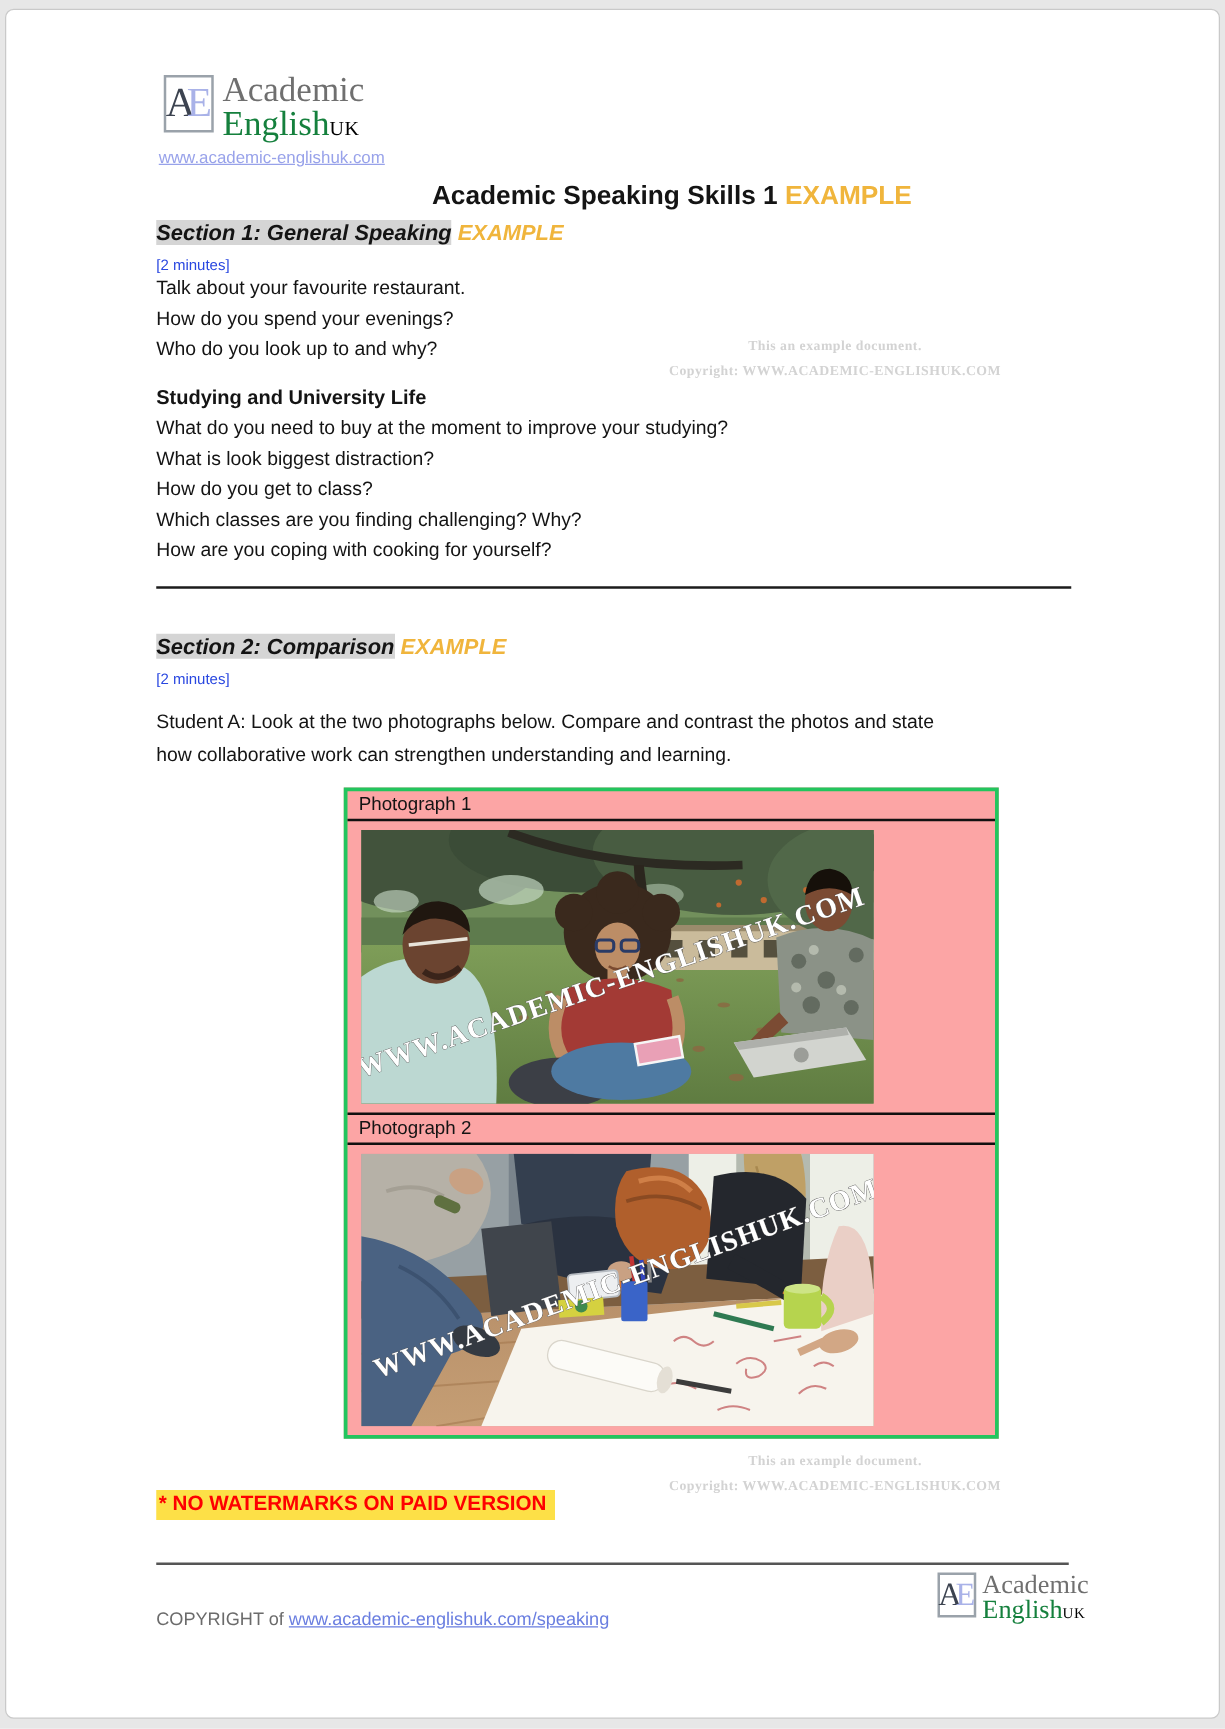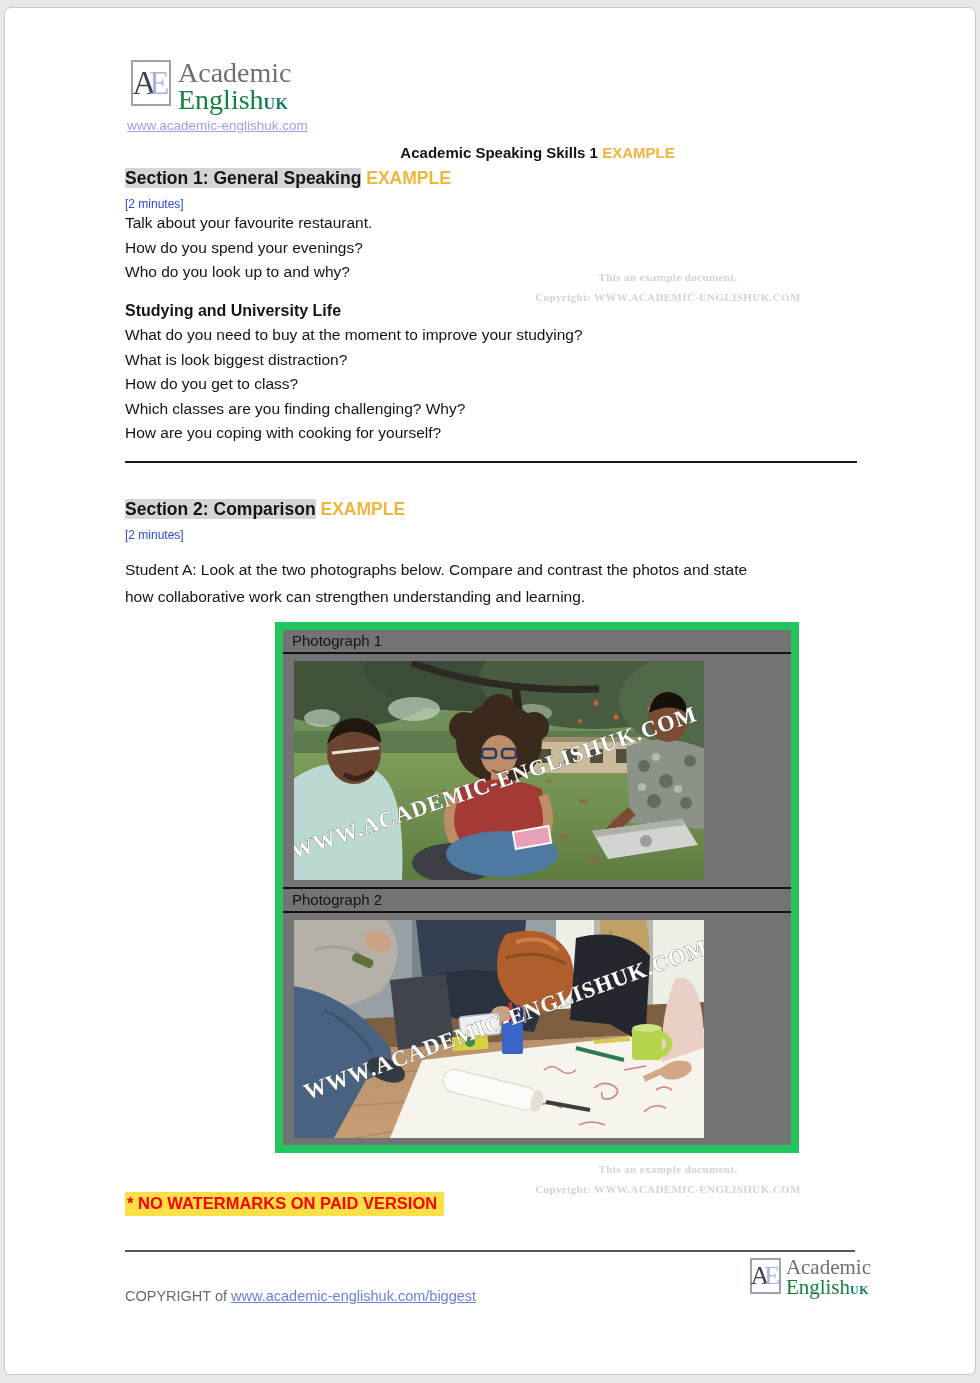--- a/index.html
+++ b/index.html
@@ -27,44 +27,44 @@
   .logo-box{
     width:40px;height:46px;border:2px solid #9aa2aa;box-sizing:border-box;
     display:flex;align-items:center;justify-content:center;
     font-family:"Liberation Serif", serif;font-size:33px;line-height:1;background:#fff;
   }
   .logo-box .lA{color:#3c4350;margin-right:-7px;}
   .logo-box .lE{color:#a9b2e8;}
   .logo-words{font-family:"Liberation Serif", serif;line-height:.95;}
   .logo-words .w1{color:#6f6f6f;font-size:28px;display:block;font-family:Liberation Serif, serif;}
   .logo-words .w2{color:#15803d;font-size:28px;}
-  .logo-words .wUK{color:#0f766e;font-size:16px;font-weight:bold;letter-spacing:.5px;}
+  .logo-words .wUK{color:#000000;font-size:16px;font-weight:normal;letter-spacing:.5px;}
   .logo-link{display:inline-block;margin:5px 0 0 2px;color:#98a2ea;font-size:13.5px;text-decoration:underline;cursor:pointer;}
 
   
   .logo-row.small{gap:5px;}
   .logo-row.small .logo-box{width:31px;height:36px;font-size:26px;border-width:2px;}
   .logo-row.small .logo-box .lA{margin-right:-5px;}
   .logo-row.small .logo-words .w1,.logo-row.small .logo-words .w2{font-size:21px;}
   .logo-row.small .logo-words .wUK{font-size:12px;}
 
   
-  .title{margin:10px 0 0 0;padding-left:95px;text-align:center;font-size:15px;font-weight:bold;}
+  .title{margin:10px 0 0 0;padding-left:95px;text-align:center;font-size:21px;font-weight:bold;}
   .gold{color:#f0b53c;font-weight:bold;}
   .hl{background:#d5d5d5;}
-  h2.sec{margin:7px 0 0 0;font-size:17.5px;font-weight:bold;}
+  h2.sec{margin:7px 0 0 0;font-size:17.5px;font-weight:bold;font-style:italic;}
   .time{margin-top:8px;font-size:12px;color:#2947e0;}
   h3.grp{margin:17px 0 3px 0;font-size:16px;font-weight:bold;}
   p.q{margin:0;font-size:15.5px;line-height:24.6px;}
   .divider{margin-top:15px;border-bottom:2px solid #1c1c1c;width:732px;}
   .instructions{margin:14px 0 0 0;font-size:15.5px;line-height:27px;}
   .instructions span{display:block;}
 
   
-  .photo-table{width:524px;margin:12px 0 0 150px;border:8px solid #22c55e;box-sizing:border-box;background:#737373;}
+  .photo-table{width:524px;margin:12px 0 0 150px;border:3px solid #22c55e;box-sizing:border-box;background:#fca5a5;}
   .photo-label{padding:2px 9px 3px 9px;font-size:15px;border-bottom:2px solid #111;}
   .photo-cell{padding:7px 11px;border-bottom:2px solid #111;font-size:0;}
   .photo-cell.last{border-bottom:none;}
   .photo-cell svg{display:block;}
 
   
   .wmark{
     position:absolute;left:471px;width:384px;text-align:center;
     font-family:"Liberation Serif", serif;font-weight:bold;color:#d3d3d3;
     font-size:11px;line-height:20px;letter-spacing:.4px;pointer-events:none;
@@ -349,21 +349,21 @@
     </div>
 
   </div>
 
   <div class="note">
     <span>* NO WATERMARKS ON PAID VERSION</span>
   </div>
 
   <div class="footer-line"></div>
   <p class="footer-text">
-    <span>COPYRIGHT of </span><a>www.academic-englishuk.com/biggest</a>
+    <span>COPYRIGHT of </span><a>www.academic-englishuk.com/speaking</a>
   </p>
   <div class="footer-logo">
     <div class="logo-row small">
       <div class="logo-box">
         <span class="lA">A</span>
           <span class="lE">E</span>
       </div>
       <div class="logo-words">
         <span class="w1">Academic</span>
         <span class="w2">English</span><span class="wUK">UK</span>

